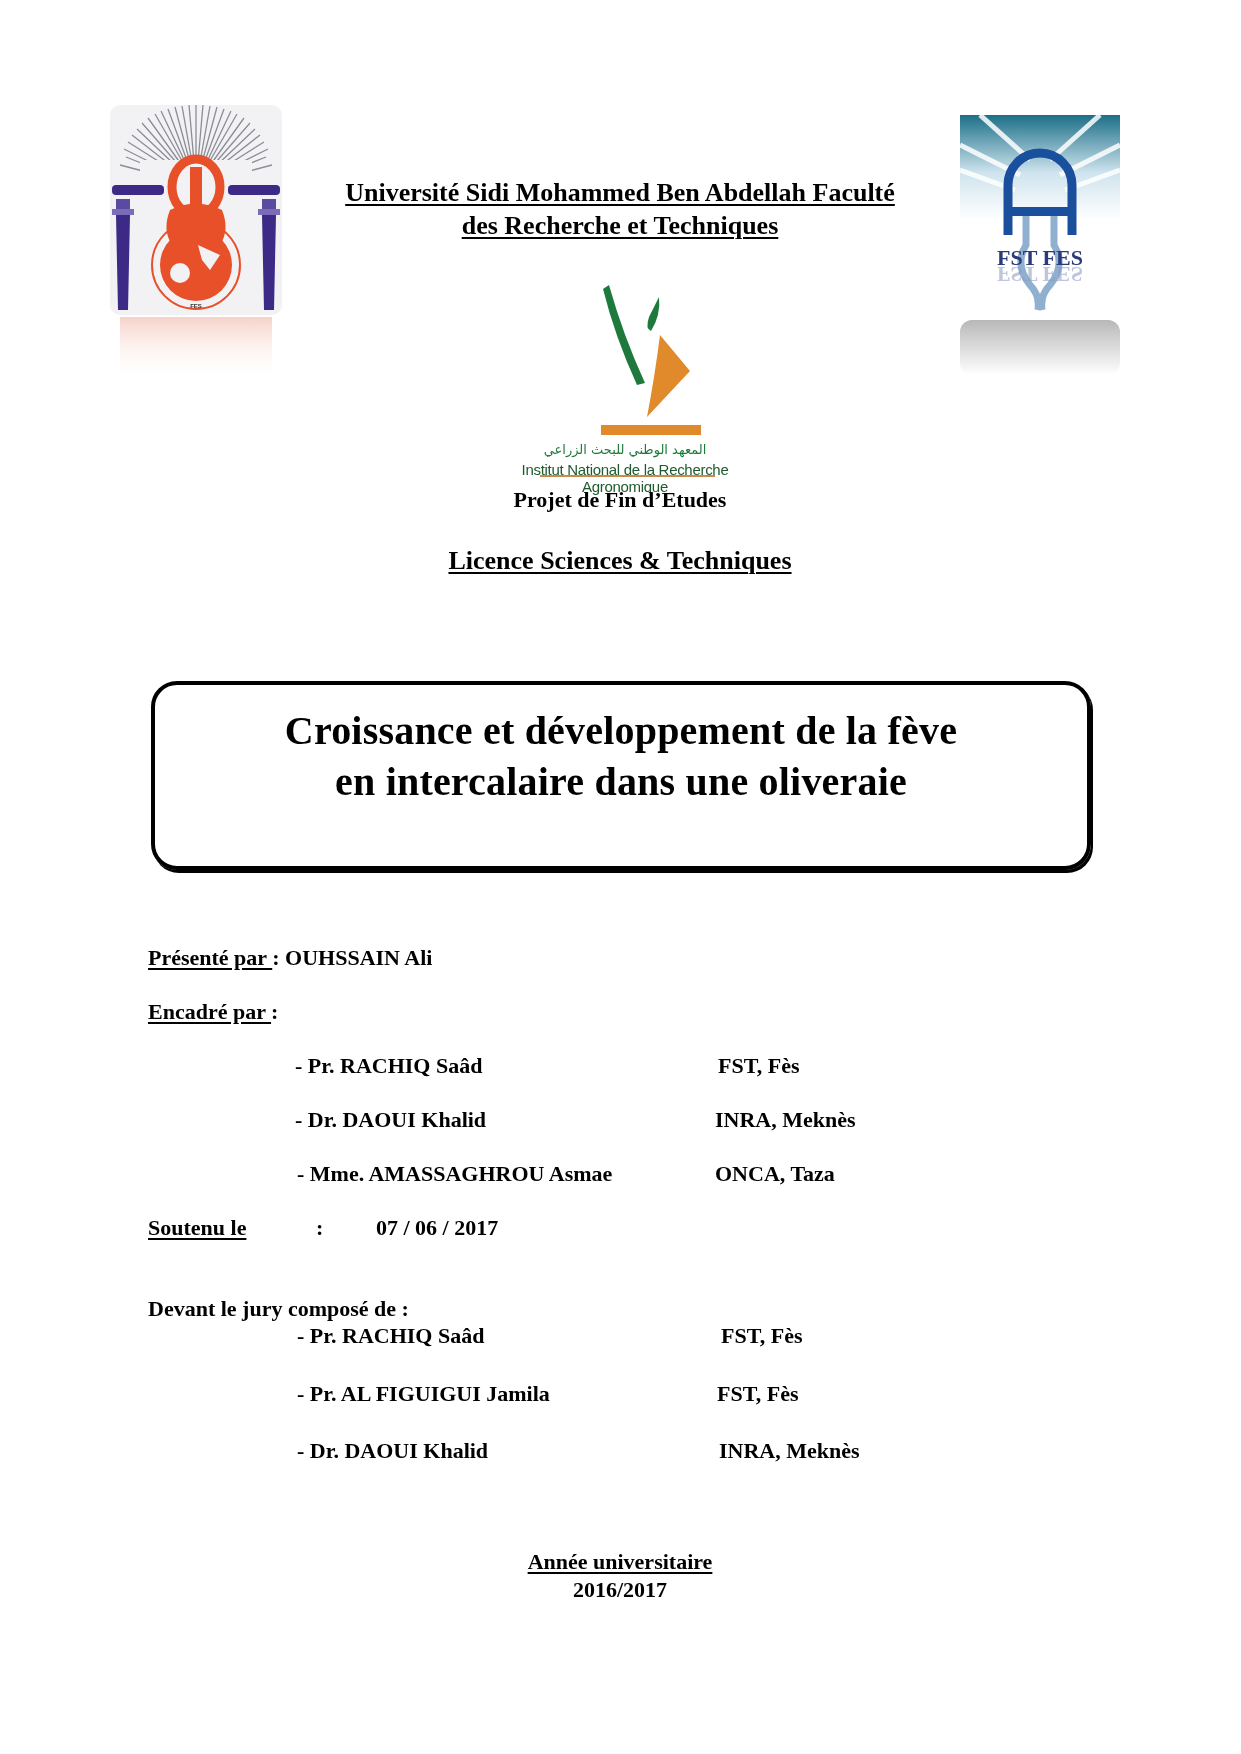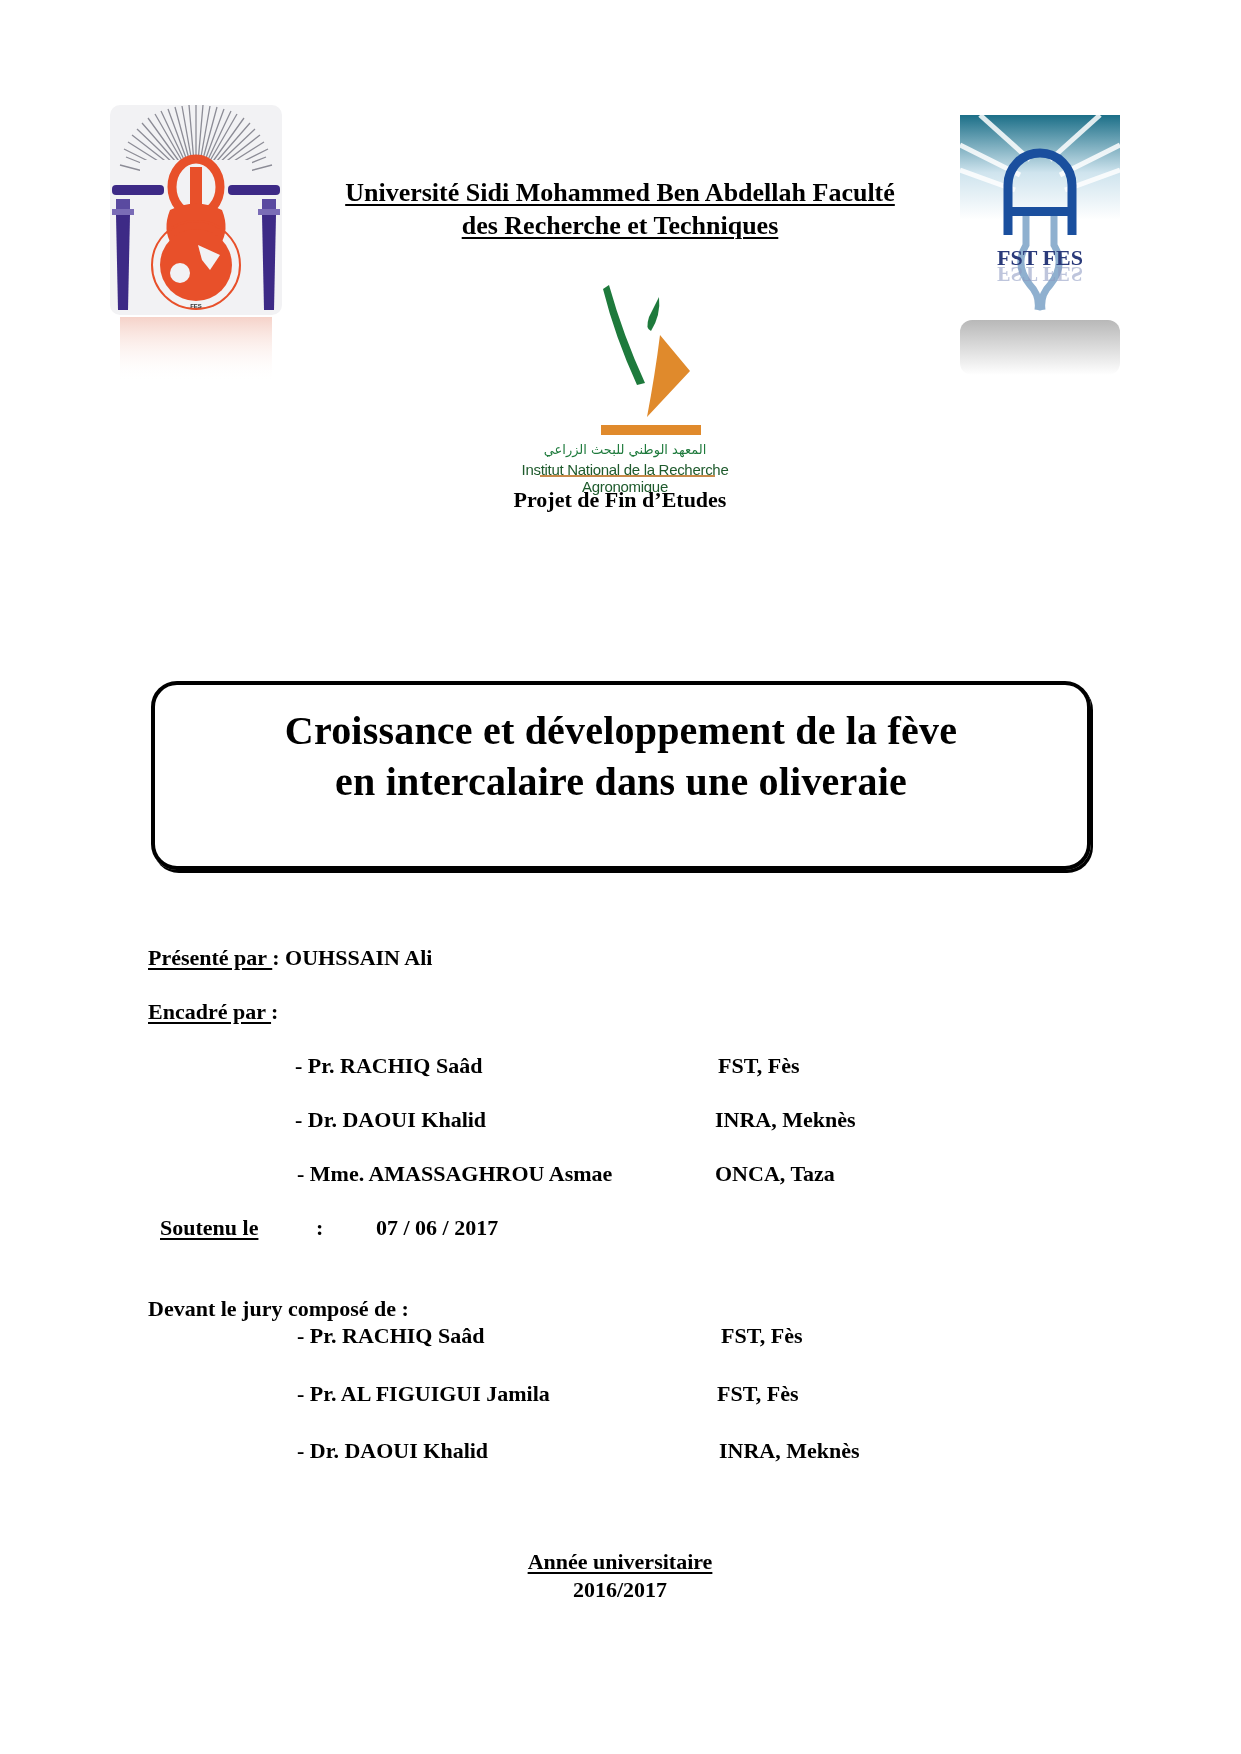--- a/index.html
+++ b/index.html
@@ -136,20 +136,21 @@
     <rect x="76" y="150" width="100" height="10" fill="#e08a2c"></rect>
   </svg>
   <div class="abs" style="left:-5px; top:167px; width:210px; text-align:center; font-family:'DejaVu Sans', sans-serif; font-size:13px; font-weight:normal; color:#1e7a3c; direction:rtl;">المعهد الوطني للبحث الزراعي</div>
 </div>
 <div class="abs center" style="left:520px; top:461px; width:210px; font-family:'Liberation Sans', sans-serif; font-size:15px; font-weight:normal; color:#1e5a2c; letter-spacing:-0.3px;">Institut National de la Recherche Agronomique</div>
 <div class="abs" style="left:540px; top:475px; width:175px; height:2px; background:#c98a4a;"></div>
 
 <div class="abs center" id="project-label" style="top:486px;">Projet de Fin d’Etudes</div>
 
 <div class="abs center" id="licence-block" style="top:544px;">
+  <div><span class="u">Licence Sciences &amp; Techniques</span></div>
 </div>
 
 <div class="abs" id="title-box">
   <div id="title-text">
     <div>Croissance et développement de la fève</div>
     <div>en intercalaire dans une oliveraie</div>
   </div>
 </div>
 
 <div class="row" style="left:148px; top:944px;">
@@ -162,21 +163,21 @@
 
 <div class="row col-name" style="top:1052px;">- Pr. RACHIQ Saâd</div>
 <div class="row col-aff" style="top:1052px; left:718px;">FST, Fès</div>
 
 <div class="row col-name" style="top:1106px;">- Dr. DAOUI Khalid</div>
 <div class="row col-aff" style="top:1106px;">INRA, Meknès</div>
 
 <div class="row col-name" style="top:1160px; left:297px;">- Mme. AMASSAGHROU Asmae</div>
 <div class="row col-aff" style="top:1160px;">ONCA, Taza</div>
 
-<div class="row" style="left:148px; top:1214px;margin-left:12px;">
+<div class="row" style="left:148px; top:1214px;">
   <span class="u">Soutenu le</span>
 </div>
 <div class="row" style="left:316px; top:1214px;">:</div>
 <div class="row" style="left:376px; top:1214px;">07 / 06 / 2017</div>
 
 <div class="row" style="left:148px; top:1267px;margin-top:28px;">Devant le jury composé de :</div>
 
 <div class="row col-name" style="top:1322px; left:297px;">- Pr. RACHIQ Saâd</div>
 <div class="row col-aff" style="top:1322px; left:721px;">FST, Fès</div>
 

